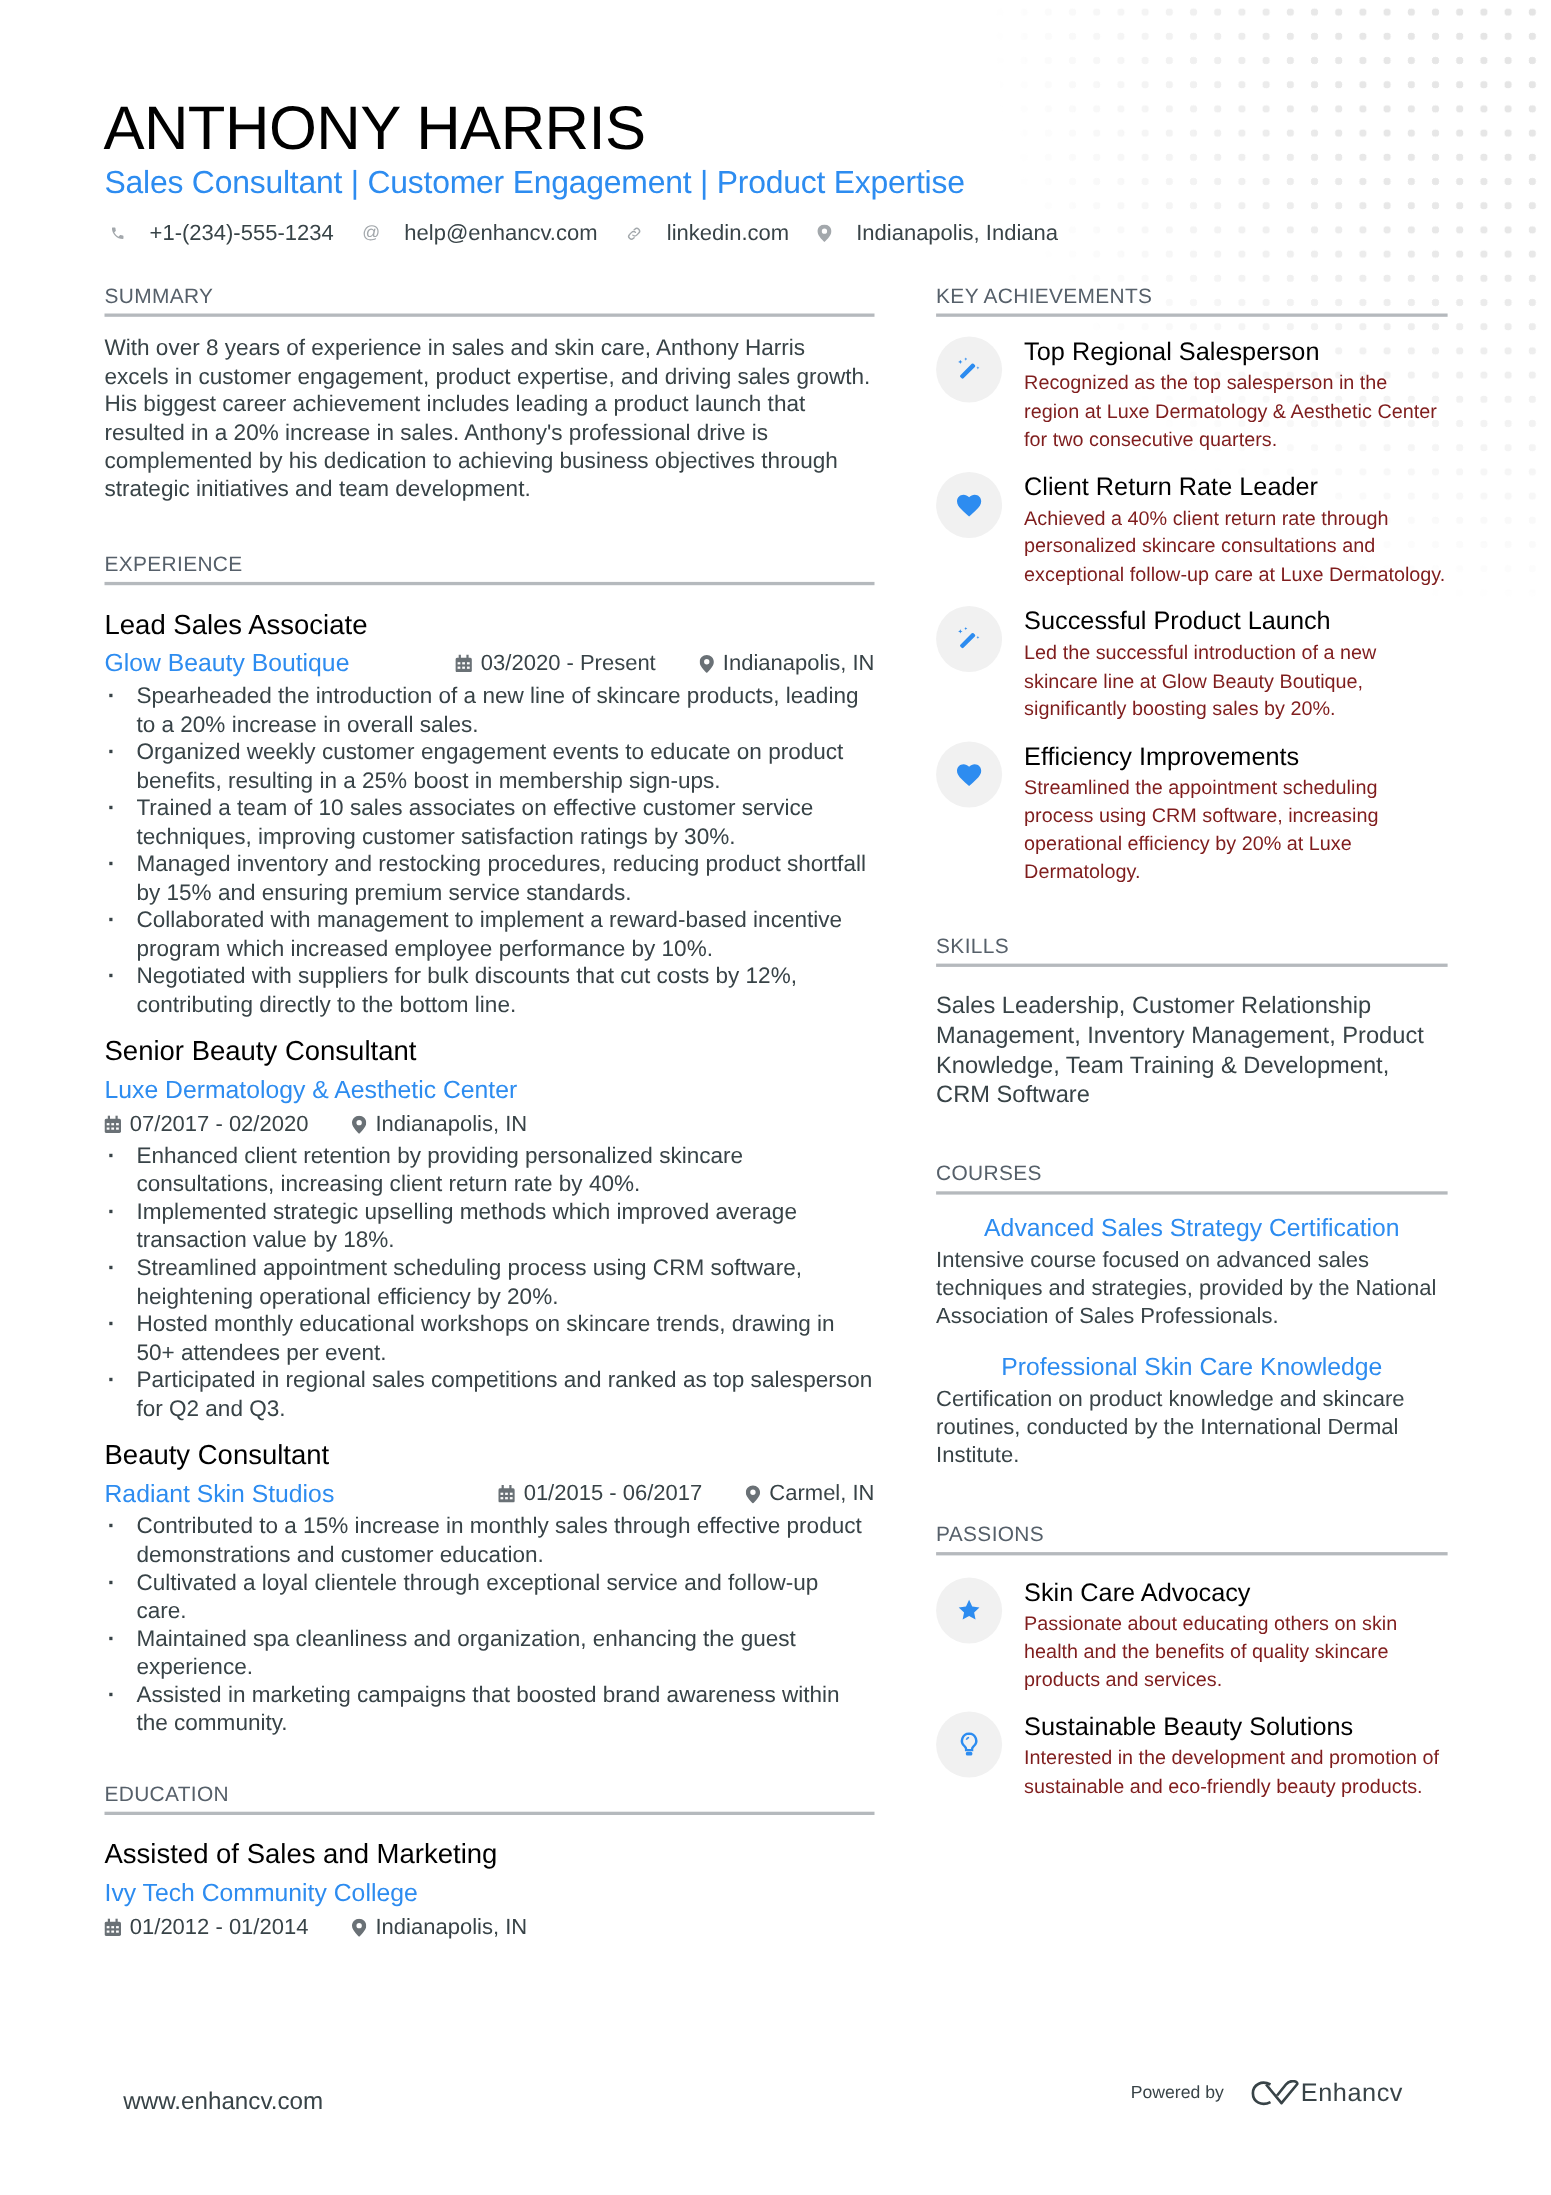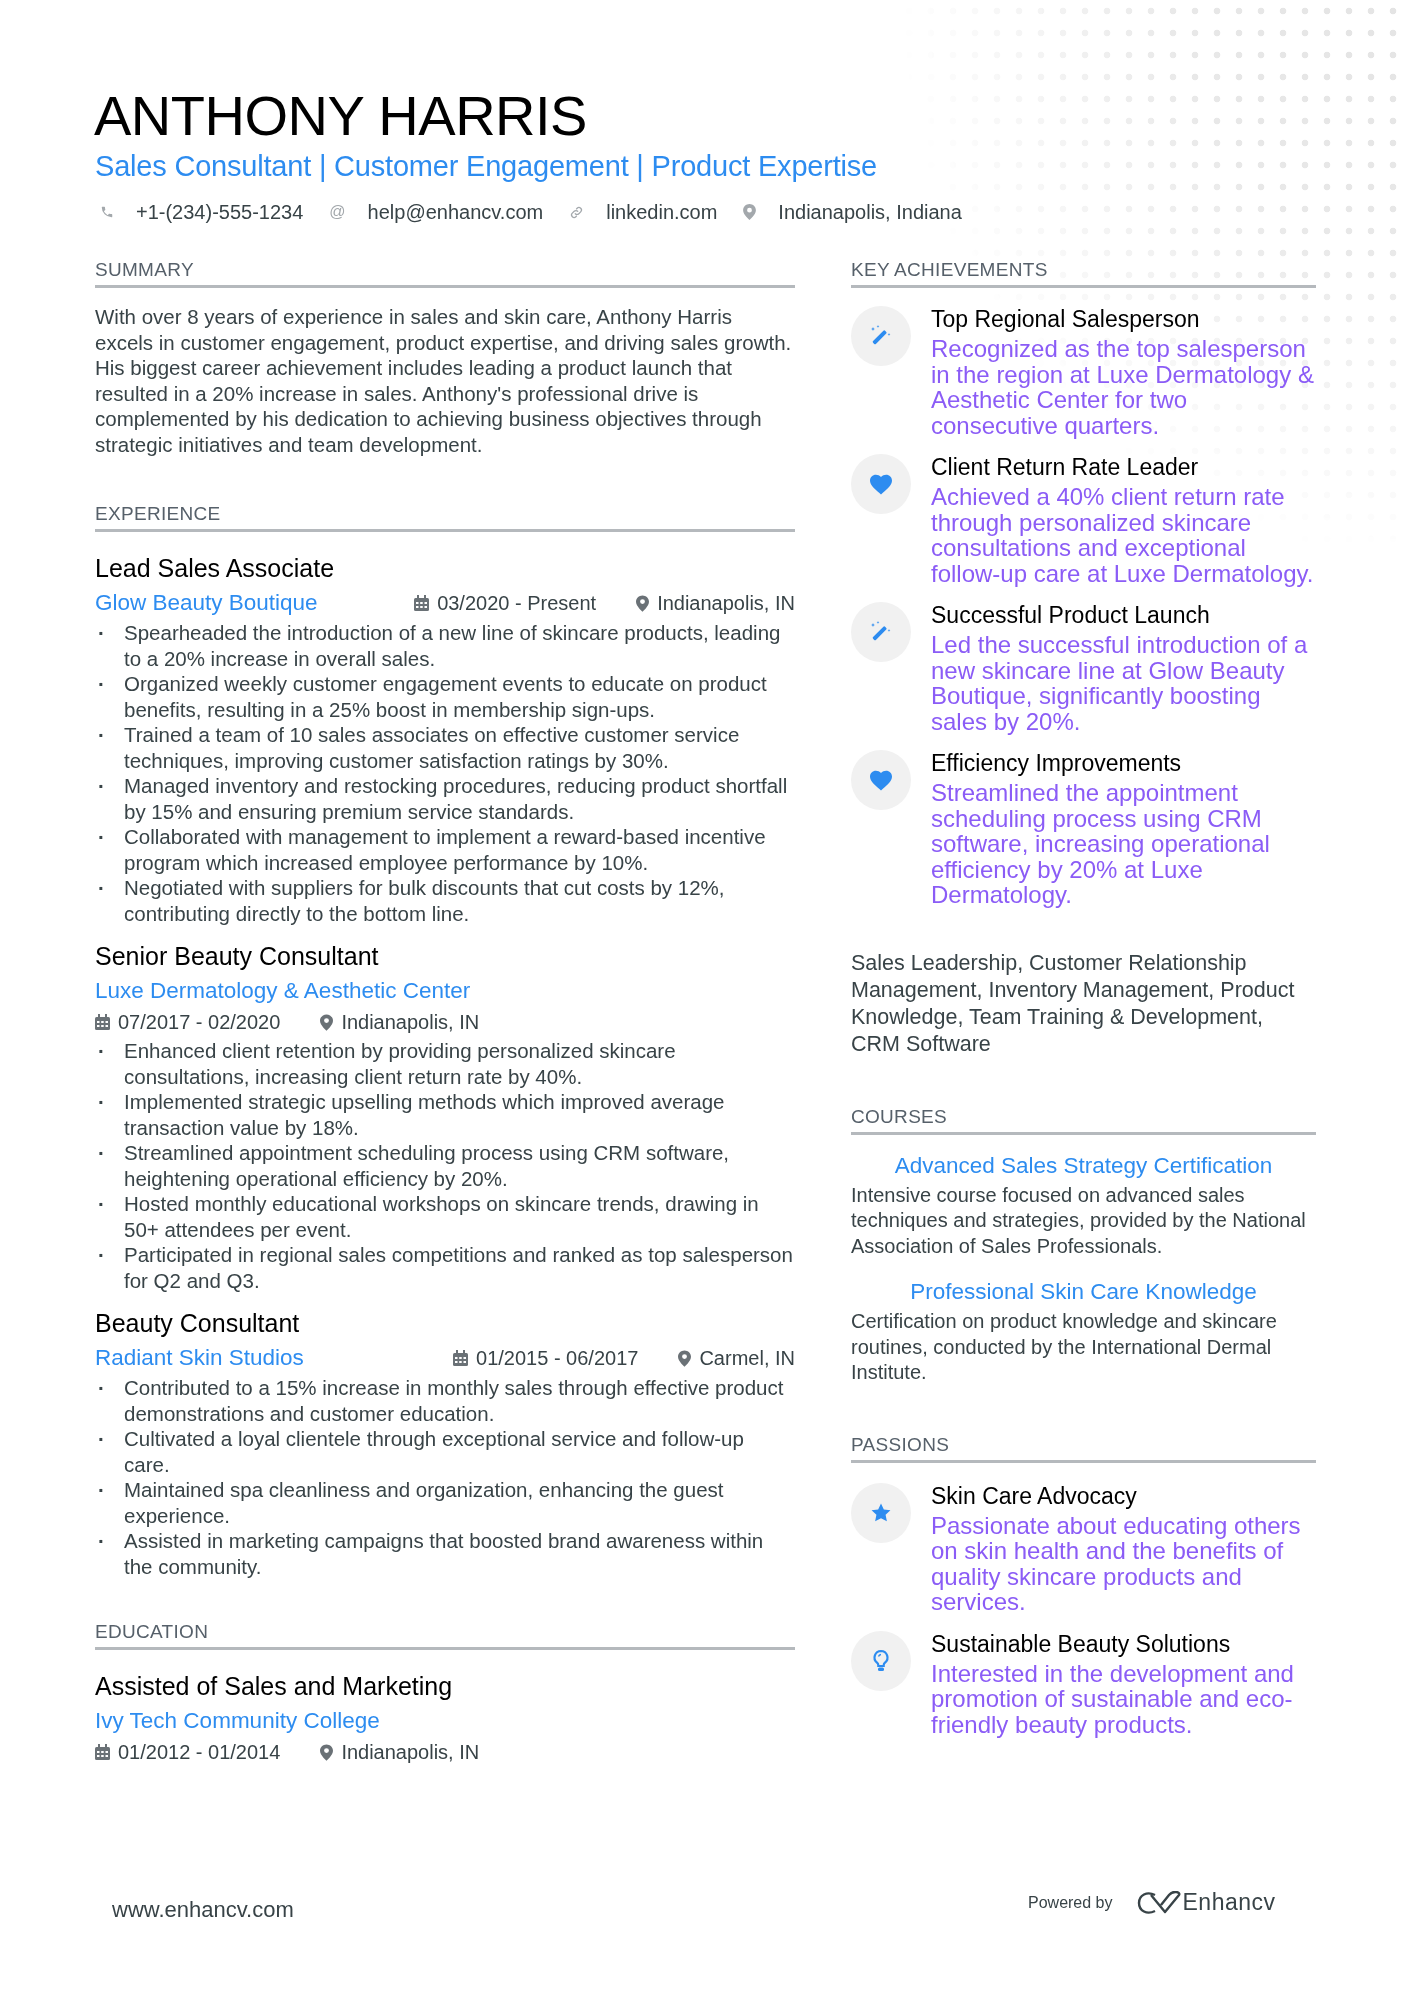--- a/index.html
+++ b/index.html
@@ -67,21 +67,21 @@
   }
 
   .ach-item { display: flex; gap: 20px; margin-top: 14px; }
   .ach-icon {
     flex: none; width: 60px; height: 60px; border-radius: 50%;
     background: #f1f1f1; display: flex; align-items: center; justify-content: center;
     margin-top: 2px;
   }
   .ach-body { flex: 1; }
   .ach-title { font-size: 23px; color: #000; line-height: 30px; }
-  .ach-desc { font-size: 24px; line-height: 25.5px; color: #8b5cf6; margin-top: 2px; }
+  .ach-desc { font-size: 18px; line-height: 25.5px; color: #7f1d1d; margin-top: 2px; }
 
   .course-title { font-size: 22.5px; color: #2d8cf0; line-height: 30px; text-align: center; }
   .course-desc { font-size: 20px; line-height: 25.5px; color: #384347; margin-top: 2px; }
 
   .footer-left {
     position: absolute; left: 112px; top: 1897px;
     font-size: 22px; color: #384347;
   }
   .footer-right {
     position: absolute; left: 1028px; top: 1889px;
@@ -338,20 +338,21 @@
             </svg>
         </div>
         <div class="ach-body">
           <div class="ach-title">Efficiency Improvements</div>
           <div class="ach-desc">Streamlined the appointment scheduling process using CRM software, increasing operational efficiency by 20% at Luxe Dermatology.</div>
         </div>
       </div>
     </section>
 
     <section style="margin-top:42px;">
+      <div class="sec-title">SKILLS</div>
       <p class="para" style="margin-top:22px; font-size:21.5px; line-height:27px;">Sales Leadership, Customer Relationship Management, Inventory Management, Product Knowledge, Team Training &amp; Development, CRM Software</p>
     </section>
 
     <section style="margin-top:46px;">
       <div class="sec-title">COURSES</div>
       <div style="margin-top:16px;">
         <div class="course-title">Advanced Sales Strategy Certification</div>
         <div class="course-desc">Intensive course focused on advanced sales techniques and strategies, provided by the National Association of Sales Professionals.</div>
       </div>
       <div style="margin-top:18px;">

